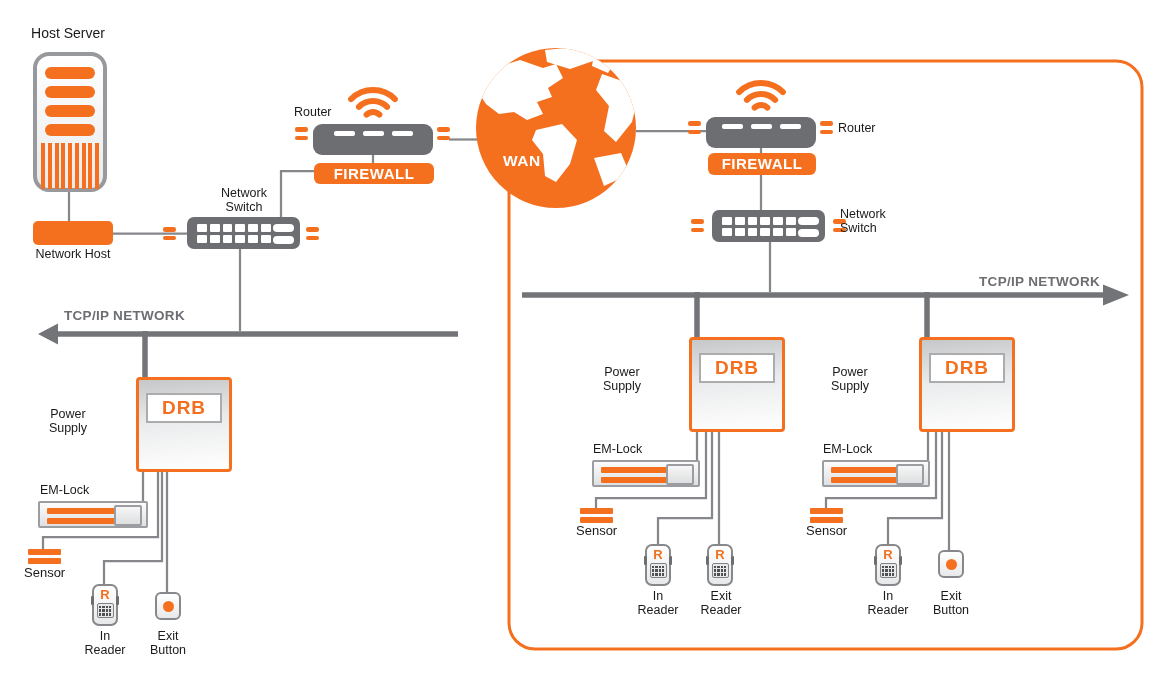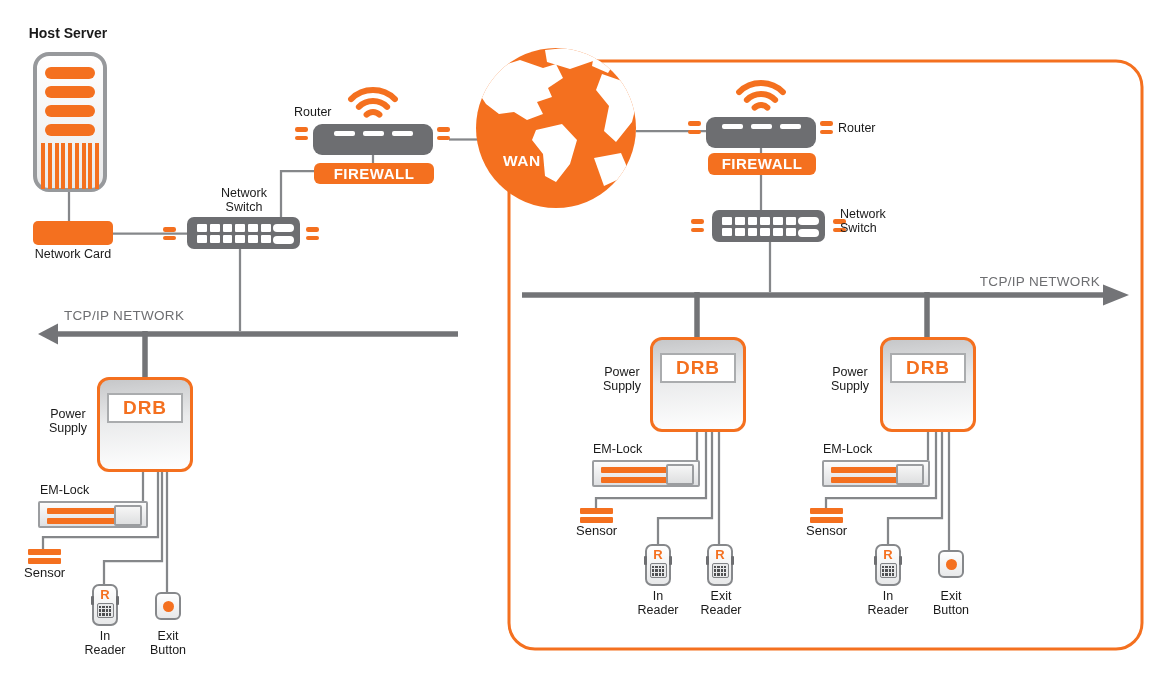--- a/index.html
+++ b/index.html
@@ -2,21 +2,21 @@
 <html><head>
 <meta charset="utf-8">
 <style>
   html,body{margin:0;padding:0;background:#fff;}
   .canvas{position:relative;width:1171px;height:700px;background:#fff;overflow:hidden;
           font-family:"Liberation Sans",sans-serif;color:#1a1a1a;}
   svg.layer{position:absolute;left:0;top:0;z-index:0;}
   .dev{position:absolute;z-index:2;box-sizing:border-box;}
   .lbl{position:absolute;z-index:3;font-size:12.5px;line-height:13.5px;color:#1a1a1a;white-space:nowrap;}
   .center{text-align:center;}
-  .bold{font-weight:bold;}
+  .bold{font-weight:normal;}
 
   
   .server{width:74px;height:140px;border:4px solid #97999c;border-radius:16px;
           background:linear-gradient(#ffffff,#e9eaeb);}
   .server-bars{margin:11px auto 0;width:50px;}
   .server-bars .sb{height:12px;border-radius:6px;background:#f4701f;margin-bottom:7px;}
   .server-stripes{margin:2px auto 0;width:58px;display:flex;justify-content:space-between;}
   .server-stripes i{display:block;width:4px;height:46px;background:#f4701f;}
 
   
@@ -37,22 +37,22 @@
 
   
   .firewall{background:#f4701f;border-radius:6px;color:#fff;font-weight:bold;font-size:15px;
             letter-spacing:0.5px;text-align:center;z-index:2;}
 
   
   .pdash{position:absolute;z-index:2;width:13px;}
   .pdash i{display:block;height:4.5px;border-radius:2.2px;background:#f4701f;margin-bottom:4px;}
 
   
-  .drb{border:3.5px solid #f4701f;border-radius:12px;
-       background:linear-gradient(175deg,#c6c7c9 0%,#eaebec 45%,#ffffff 100%);}
+  .drb{border:3.5px solid #f4701f;border-radius:4px;
+       background:linear-gradient(175deg,#c6c7c9 0%,#eaebec 45%,#ffffff 100%);margin-left:39px;}
   .drb-plate{position:absolute;left:50%;top:13px;transform:translateX(-50%);width:72px;height:26px;
              background:#fff;border:2px solid #aaacae;text-align:center;line-height:26px;
              font-weight:bold;font-size:19px;letter-spacing:1px;color:#f4701f;}
 
   
   .emlock{border:2px solid #9b9da0;background:linear-gradient(#fcfcfc,#dfe0e2);border-radius:2px;}
   .emlock .eb{position:absolute;left:7px;height:6px;background:#f4701f;border-radius:1px;}
   .emlock .arm{position:absolute;right:4px;top:2px;width:24px;height:17px;border:2px solid #9b9da0;
                background:linear-gradient(#f6f6f6,#dedfe0);border-radius:2px;}
 
@@ -68,21 +68,21 @@
   .reader .pad{margin:1px auto 0;width:17px;height:15px;border:1.5px solid #808285;border-radius:2px;
                background:#e8e9ea;display:grid;grid-template-columns:repeat(4,1fr);
                grid-template-rows:repeat(3,1fr);gap:1px;padding:1.5px;box-sizing:border-box;}
   .reader .pad i{display:block;background:#4f5052;}
 
   
   .exitbtn{width:26px;height:28px;border:2px solid #86888b;border-radius:6px;
            background:linear-gradient(#ffffff,#e8e9ea);}
   .exitbtn .dot{width:11px;height:11px;border-radius:50%;background:#f4701f;margin:6.5px auto 0;}
 
-  .buslbl{font-weight:normal;font-size:13.5px;color:#6d6e71;letter-spacing:0.3px;}
+  .buslbl{font-weight:bold;font-size:13.5px;color:#6d6e71;letter-spacing:0.3px;}
   .wanlbl{color:#fff;font-weight:bold;font-size:15.5px;letter-spacing:0.5px;z-index:4;}
 </style>
 </head>
 <body>
 
 <div class="canvas">
 
   <svg class="layer" width="1171" height="700" viewBox="0 0 1171 700">
 
     <rect x="509" y="61" width="633" height="588" rx="26" fill="none" stroke="#f4701f" stroke-width="3"></rect>
@@ -170,21 +170,21 @@
         <i></i>
         <i></i>
         <i></i>
         <i></i>
         <i></i>
         <i></i>
     </div>
   </div>
 
   <div class="dev netcard" style="left:33px;top:221px"></div>
-  <div class="lbl center" style="left:12px;top:248px;width:122px">Network Card</div>
+  <div class="lbl center" style="left:12px;top:248px;width:122px">Network Host</div>
 
   <div class="pdash" style="left:163px;top:227px">
       <i></i>
       <i></i>
     </div>
   <div class="dev switch" style="left:187px;top:217px">
     <div class="switch-grid">
       <i></i>
         <i></i>
         <i></i>

